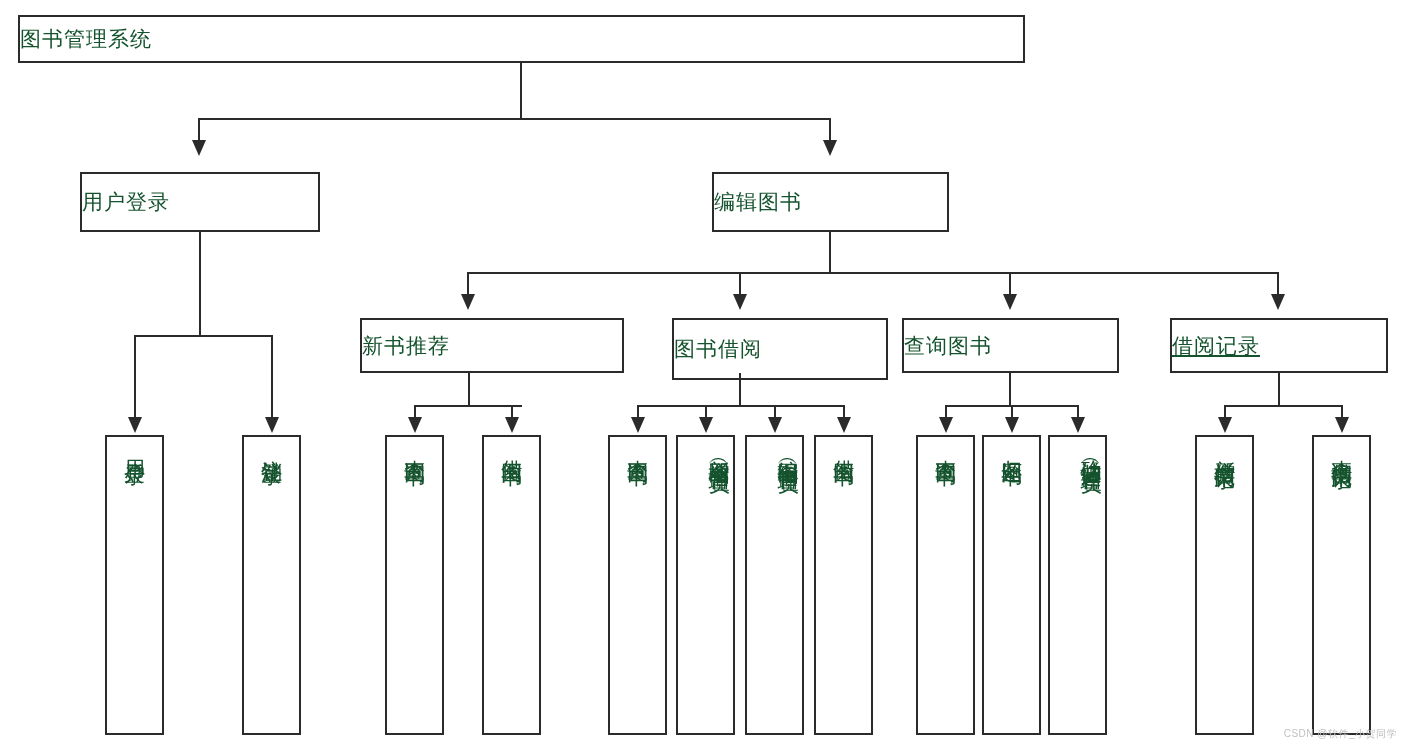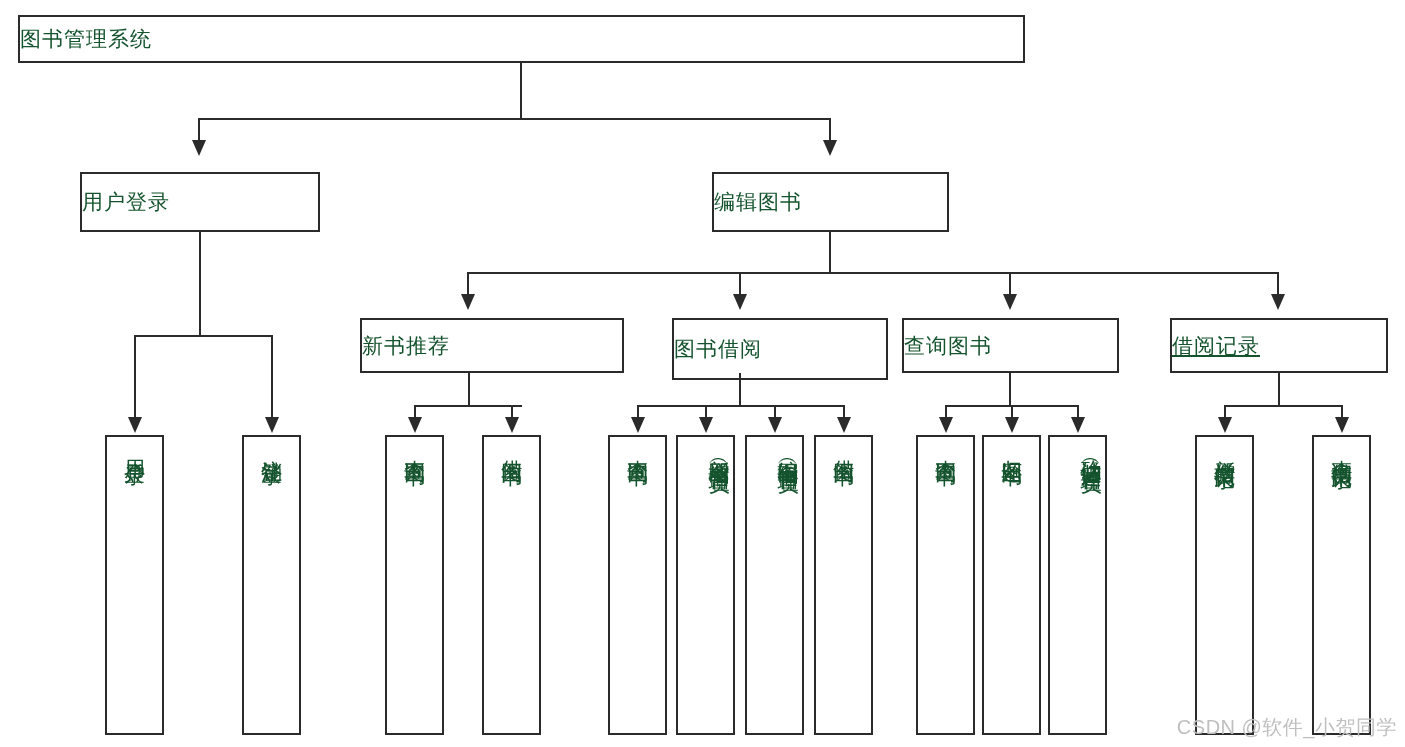--- a/index.html
+++ b/index.html
@@ -54,21 +54,21 @@
     width: 0;
     height: 0;
     border-left: 7px solid transparent;
     border-right: 7px solid transparent;
     border-top: 16px solid #2b2b2b;
   }
   #watermark {
     position: absolute;
     right: 8px;
     bottom: 6px;
-    font-size: 20px;
+    font-size: 10px;
     color: #bfbfbf;
     white-space: nowrap;
     letter-spacing: 0.5px;
   }
 </style>
 </head>
 <body>
 
 <div id="canvas">
 

